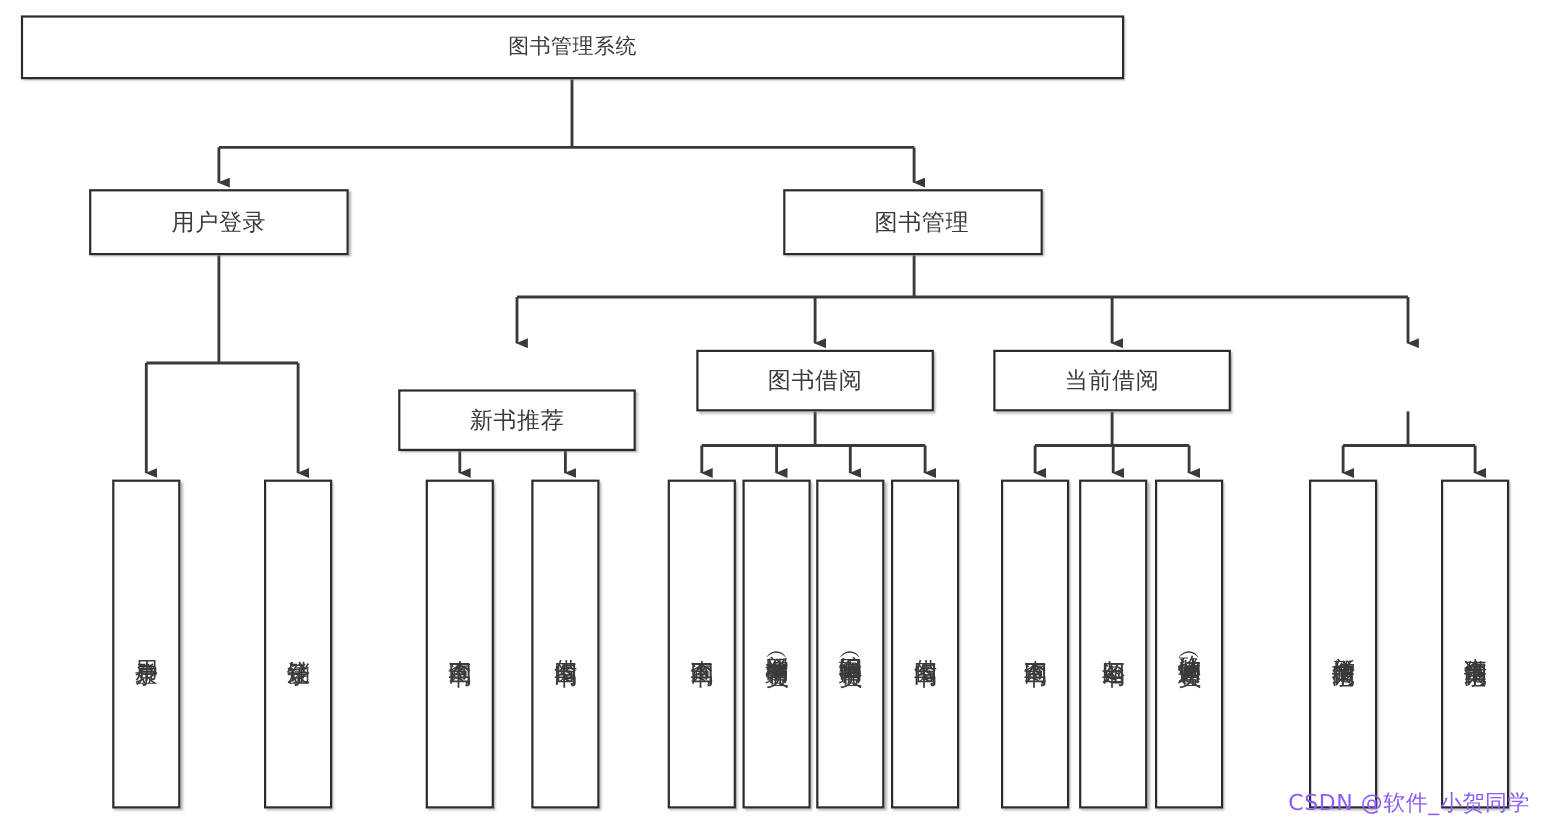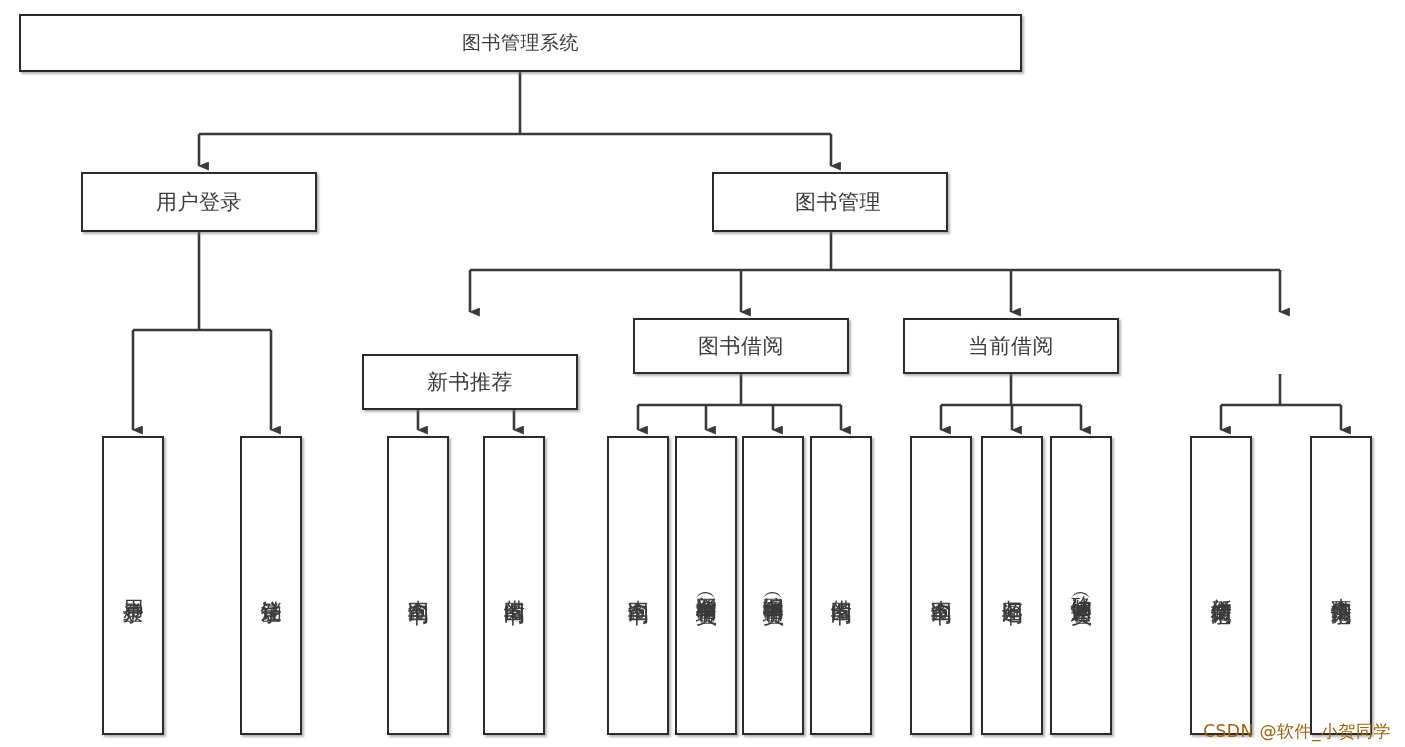--- a/index.html
+++ b/index.html
@@ -59,22 +59,22 @@
     font-size: 21px;
     line-height: 1.08;
     letter-spacing: 1.5px;
     white-space: nowrap;
   }
   
   #watermark {
     position: absolute;
     right: 14px;
     bottom: 4px;
-    color: #a16207;
-    font-size: 17px;
+    color: #8b5cf6;
+    font-size: 20px;
     letter-spacing: 0.5px;
     white-space: nowrap;
     z-index: 6;
     font-family: "DejaVu Sans", "Liberation Sans", sans-serif;
     text-align: right;
   }
 </style>
 </head>
 <body>
 

